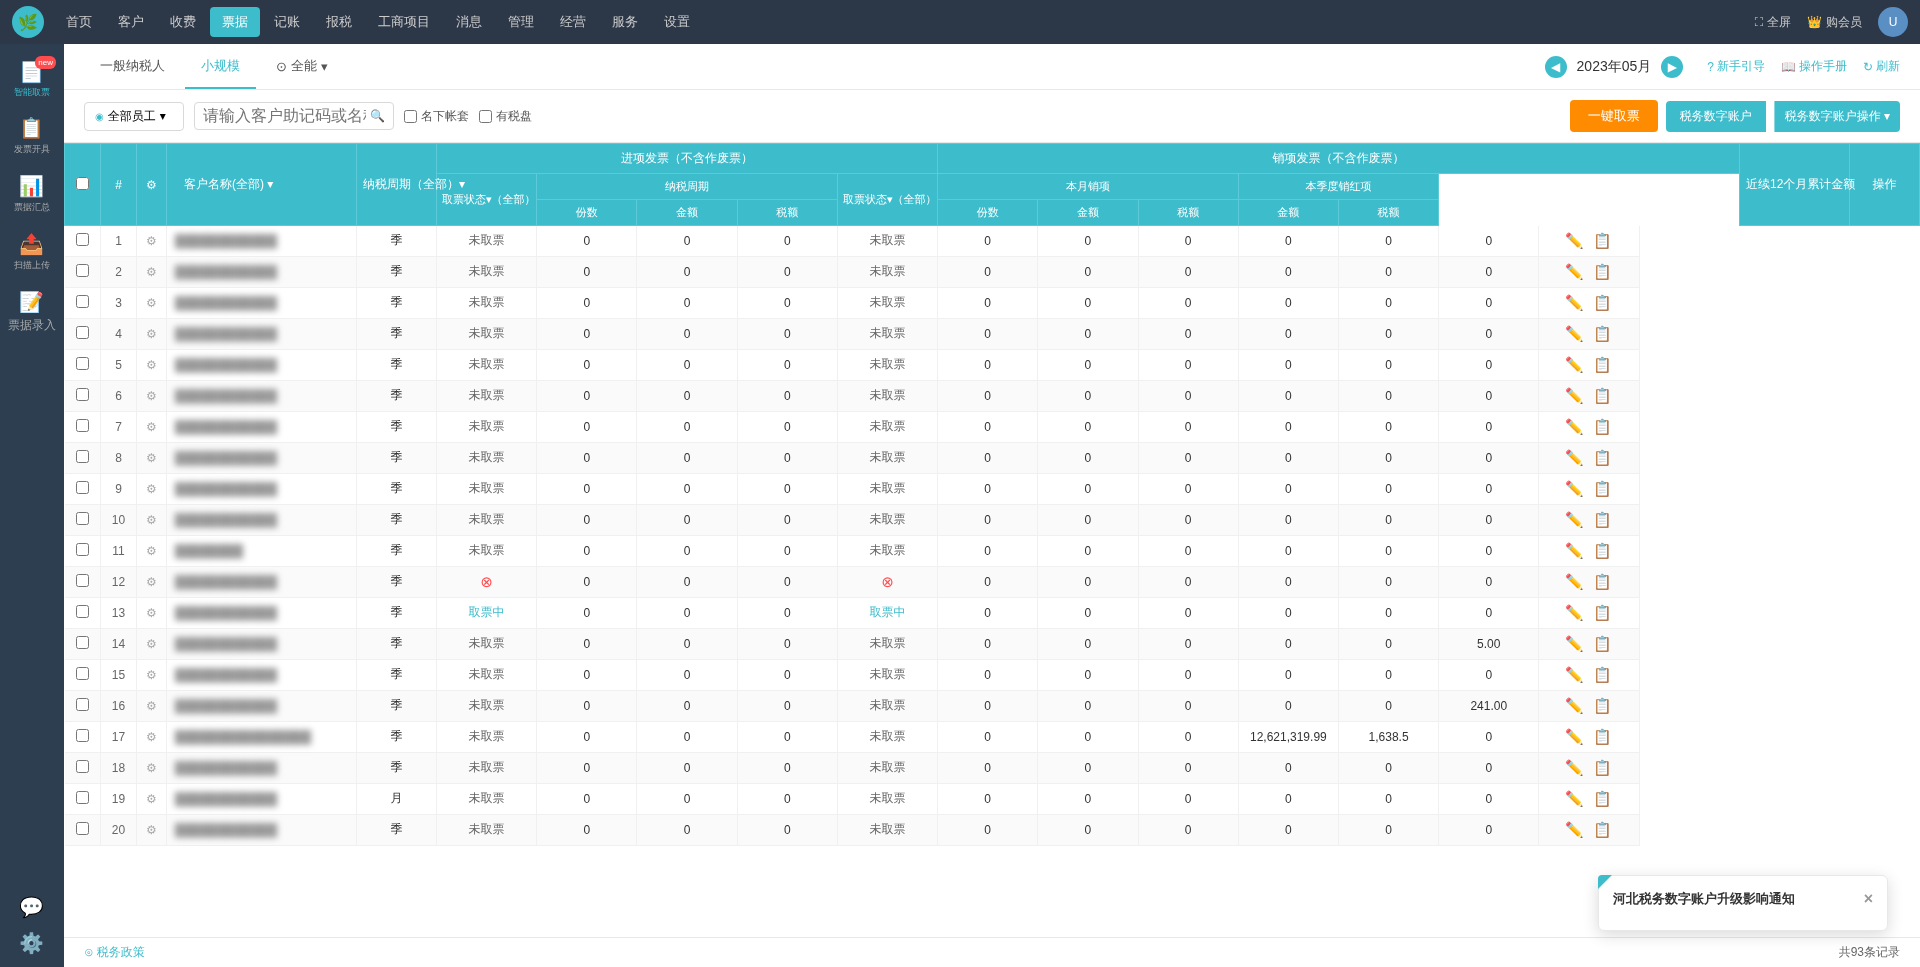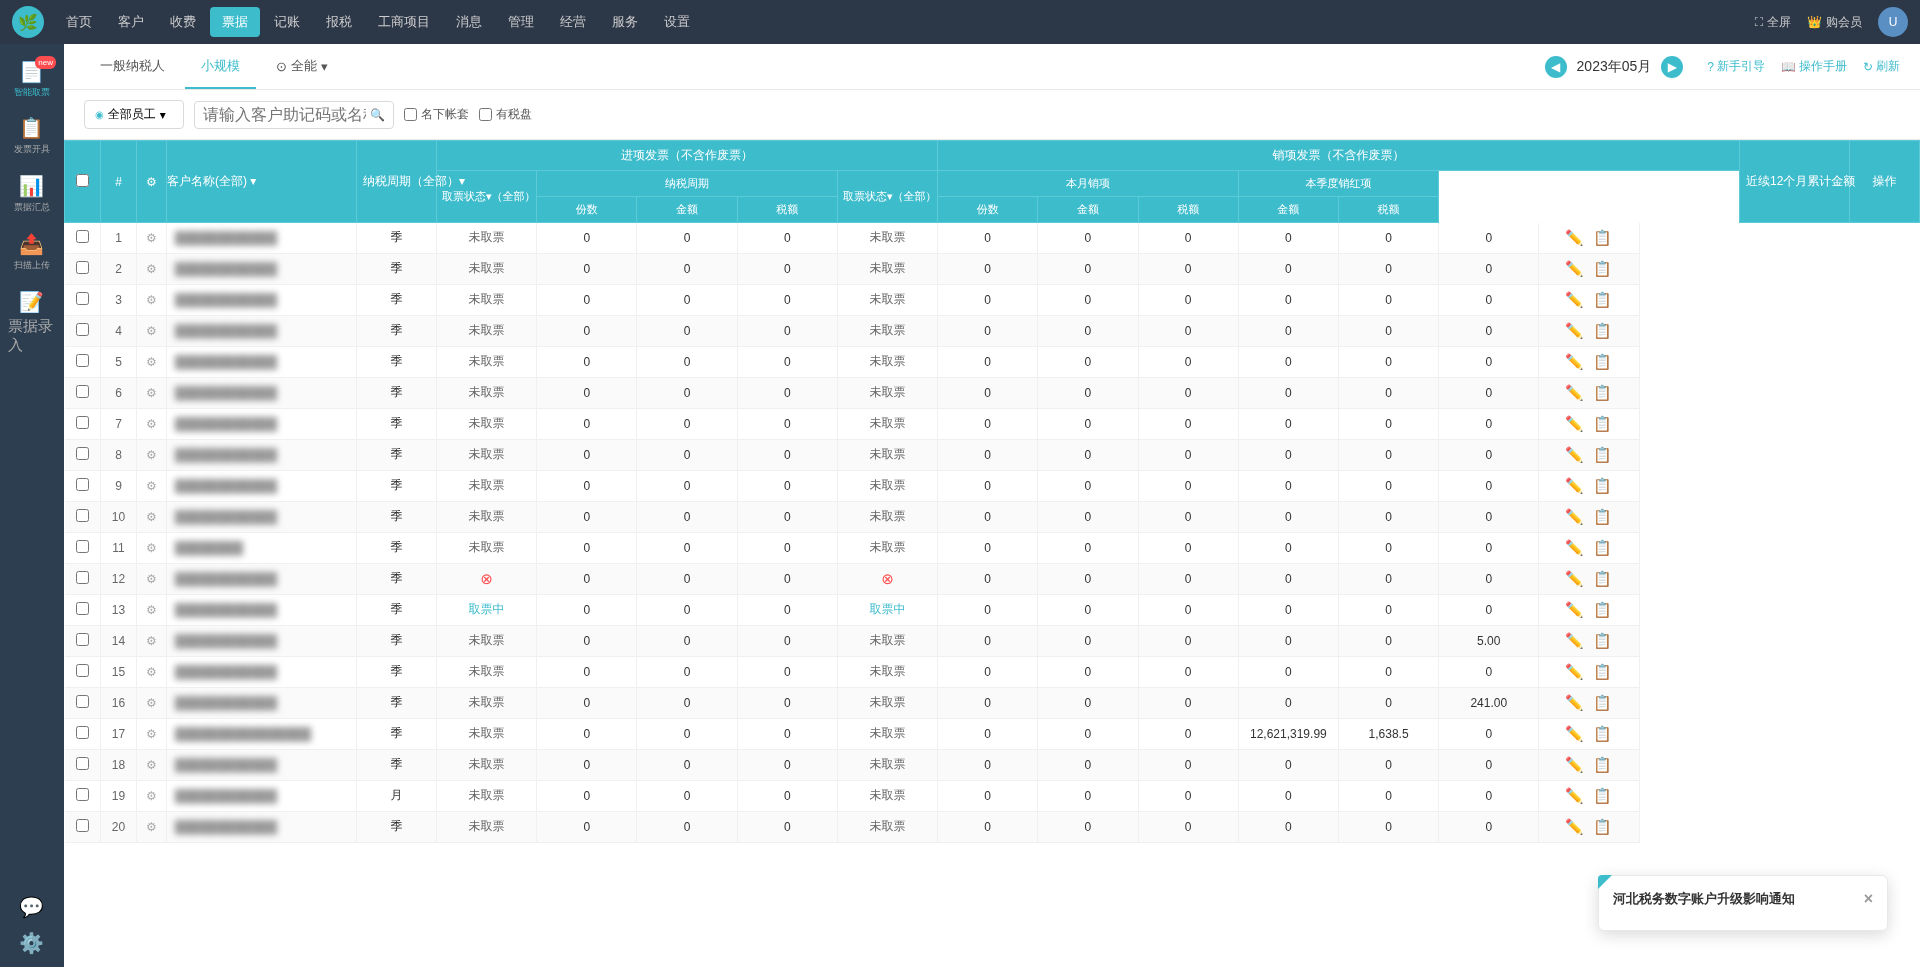--- a/index.html
+++ b/index.html
@@ -49,21 +49,21 @@
     <div style="width:56px;padding:8px 4px;display:flex;flex-direction:column;align-items:center;gap:3px;color:#aaa;cursor:pointer;border-radius:6px;font-size:10px;">
       <div style="font-size:20px;">📊</div>
       <span style="font-size:9px;text-align:center;">票据汇总</span>
     </div>
     <div style="width:56px;padding:8px 4px;display:flex;flex-direction:column;align-items:center;gap:3px;color:#aaa;cursor:pointer;border-radius:6px;font-size:10px;">
       <div style="font-size:20px;">📤</div>
       <span style="font-size:9px;text-align:center;">扫描上传</span>
     </div>
     <div style="width:56px;padding:8px 4px;display:flex;flex-direction:column;align-items:center;gap:3px;color:#aaa;cursor:pointer;border-radius:6px;font-size:10px;">
       <div style="font-size:20px;">📝</div>
-      <span style="font-size:15px;">票据录入</span>
+      <span style="font-size:12px;text-align:center;">票据录入</span>
     </div>
     <div style="margin-top:auto;margin-bottom:12px;display:flex;flex-direction:column;align-items:center;gap:12px;">
       <span style="color:#aaa;font-size:20px;cursor:pointer;">💬</span>
       <span style="color:#aaa;font-size:20px;cursor:pointer;">⚙️</span>
     </div>
   </div>
 
   <div style="flex:1;display:flex;flex-direction:column;background:#f0f2f5;overflow:hidden;">
 
     <div style="background:#fff;padding:0 20px;display:flex;align-items:center;border-bottom:1px solid #e8e8e8;height:46px;gap:4px;">
@@ -100,32 +100,37 @@
       </div>
       <label style="display:flex;align-items:center;gap:4px;color:#555;font-size:12px;cursor:pointer;">
         <input type="checkbox" style="">
         <span>名下帐套</span>
       </label>
       <label style="display:flex;align-items:center;gap:4px;color:#555;font-size:12px;cursor:pointer;">
         <input type="checkbox" style="">
         <span>有税盘</span>
       </label>
 
+      <div style="margin-left:auto;display:flex;gap:8px;align-items:center;">
+        <button style="background:#ff8c00;color:#fff;border:none;border-radius:4px;padding:7px 18px;font-size:13px;cursor:pointer;">一键取票</button>
+        <button style="background:#3dbccc;color:#fff;border:none;border-radius:4px 0 0 4px;padding:7px 14px;font-size:12px;cursor:pointer;">税务数字账户</button>
+        <button style="background:#3dbccc;color:#fff;border:none;border-radius:0 4px 4px 0;padding:7px 10px;font-size:12px;cursor:pointer;border-left:1px solid rgba(255,255,255,0.4);">税务数字账户操作 ▾</button>
+      </div>
     </div>
 
     <div style="flex:1;overflow:auto;background:#fff;">
       <table style="width:100%;border-collapse:collapse;background:#fff;table-layout:fixed;">
         <thead>
           <tr>
             <th rowspan="3" style="background:#3dbccc;color:#fff;font-size:12px;font-weight:normal;padding:6px;text-align:center;border:1px solid #5dcad8;width:36px;">
               <input type="checkbox" style="">
             </th>
             <th rowspan="3" style="background:#3dbccc;color:#fff;font-size:12px;font-weight:normal;padding:6px;text-align:center;border:1px solid #5dcad8;width:36px;">#</th>
             <th rowspan="3" style="background:#3dbccc;color:#fff;font-size:12px;font-weight:normal;padding:6px;text-align:center;border:1px solid #5dcad8;width:30px;">⚙</th>
-            <th rowspan="3" style="background:#3dbccc;color:#fff;font-size:12px;font-weight:normal;padding:0;text-align:left;border:1px solid #5dcad8;width:190px;">客户名称(全部) ▾</th>
+            <th rowspan="3" style="background:#3dbccc;color:#fff;font-size:12px;font-weight:normal;padding:17px;text-align:left;border:1px solid #5dcad8;width:190px;">客户名称(全部) ▾</th>
             <th rowspan="3" style="background:#3dbccc;color:#fff;font-size:12px;font-weight:normal;padding:6px;text-align:center;border:1px solid #5dcad8;width:80px;">纳税周期（全部）▾</th>
             <th colspan="5" style="background:#3dbccc;color:#fff;font-size:12px;font-weight:normal;padding:6px;text-align:center;border:1px solid #5dcad8;">进项发票（不含作废票）</th>
             <th colspan="8" style="background:#3dbccc;color:#fff;font-size:12px;font-weight:normal;padding:6px;text-align:center;border:1px solid #5dcad8;">销项发票（不含作废票）</th>
             <th rowspan="3" style="background:#3dbccc;color:#fff;font-size:12px;font-weight:normal;padding:6px;text-align:center;border:1px solid #5dcad8;width:110px;">近续12个月累计金额</th>
             <th rowspan="3" style="background:#3dbccc;color:#fff;font-size:12px;font-weight:normal;padding:6px;text-align:center;border:1px solid #5dcad8;width:70px;">操作</th>
           </tr>
           <tr>
             <th rowspan="2" style="background:#3dbccc;color:#fff;font-size:11px;font-weight:normal;padding:5px;text-align:center;border:1px solid #5dcad8;width:70px;">取票状态▾（全部）</th>
             <th colspan="3" style="background:#3dbccc;color:#fff;font-size:11px;font-weight:normal;padding:5px;text-align:center;border:1px solid #5dcad8;">纳税周期</th>
             <th rowspan="2" style="background:#3dbccc;color:#fff;font-size:11px;font-weight:normal;padding:5px;text-align:center;border:1px solid #5dcad8;width:70px;">取票状态▾（全部）</th>
@@ -621,20 +626,24 @@
     <td style="text-align:center;border-bottom:1px solid #f0f0f0;border-right:1px solid #f0f0f0;padding:6px 4px;color:#333;">0</td>
     <td style="text-align:center;border-bottom:1px solid #f0f0f0;padding:6px 4px;">
       <span style="color:#3dbccc;cursor:pointer;font-size:15px;margin:0 3px;" title="编辑">✏️</span>
       <span style="color:#3dbccc;cursor:pointer;font-size:15px;margin:0 3px;" title="复制">📋</span>
     </td>
   </tr>
           </tbody>
       </table>
     </div>
 
+    <div style="background:#fff;border-top:1px solid #e8e8e8;padding:6px 20px;display:flex;align-items:center;gap:16px;font-size:12px;">
+      <span style="color:#3dbccc;cursor:pointer;">⊙ 税务政策</span>
+      <span style="margin-left:auto;color:#666;">共93条记录</span>
+    </div>
   </div>
 </div>
 
 <div style="position:fixed;right:32px;bottom:36px;width:290px;background:#fff;border:1px solid #e8e8e8;border-radius:6px;box-shadow:0 4px 16px rgba(0,0,0,0.15);padding:14px;z-index:1000;">
   <div style="position:absolute;top:-1px;left:-1px;width:0;height:0;border-top:14px solid #3dbccc;border-right:14px solid transparent;border-radius:4px 0 0 0;"></div>
   <div style="font-size:13px;font-weight:bold;color:#333;margin-bottom:8px;display:flex;justify-content:space-between;align-items:center;">
     <span>河北税务数字账户升级影响通知</span>
     <span style="color:#999;cursor:pointer;font-size:16px;">×</span>
   </div>
 </div>

